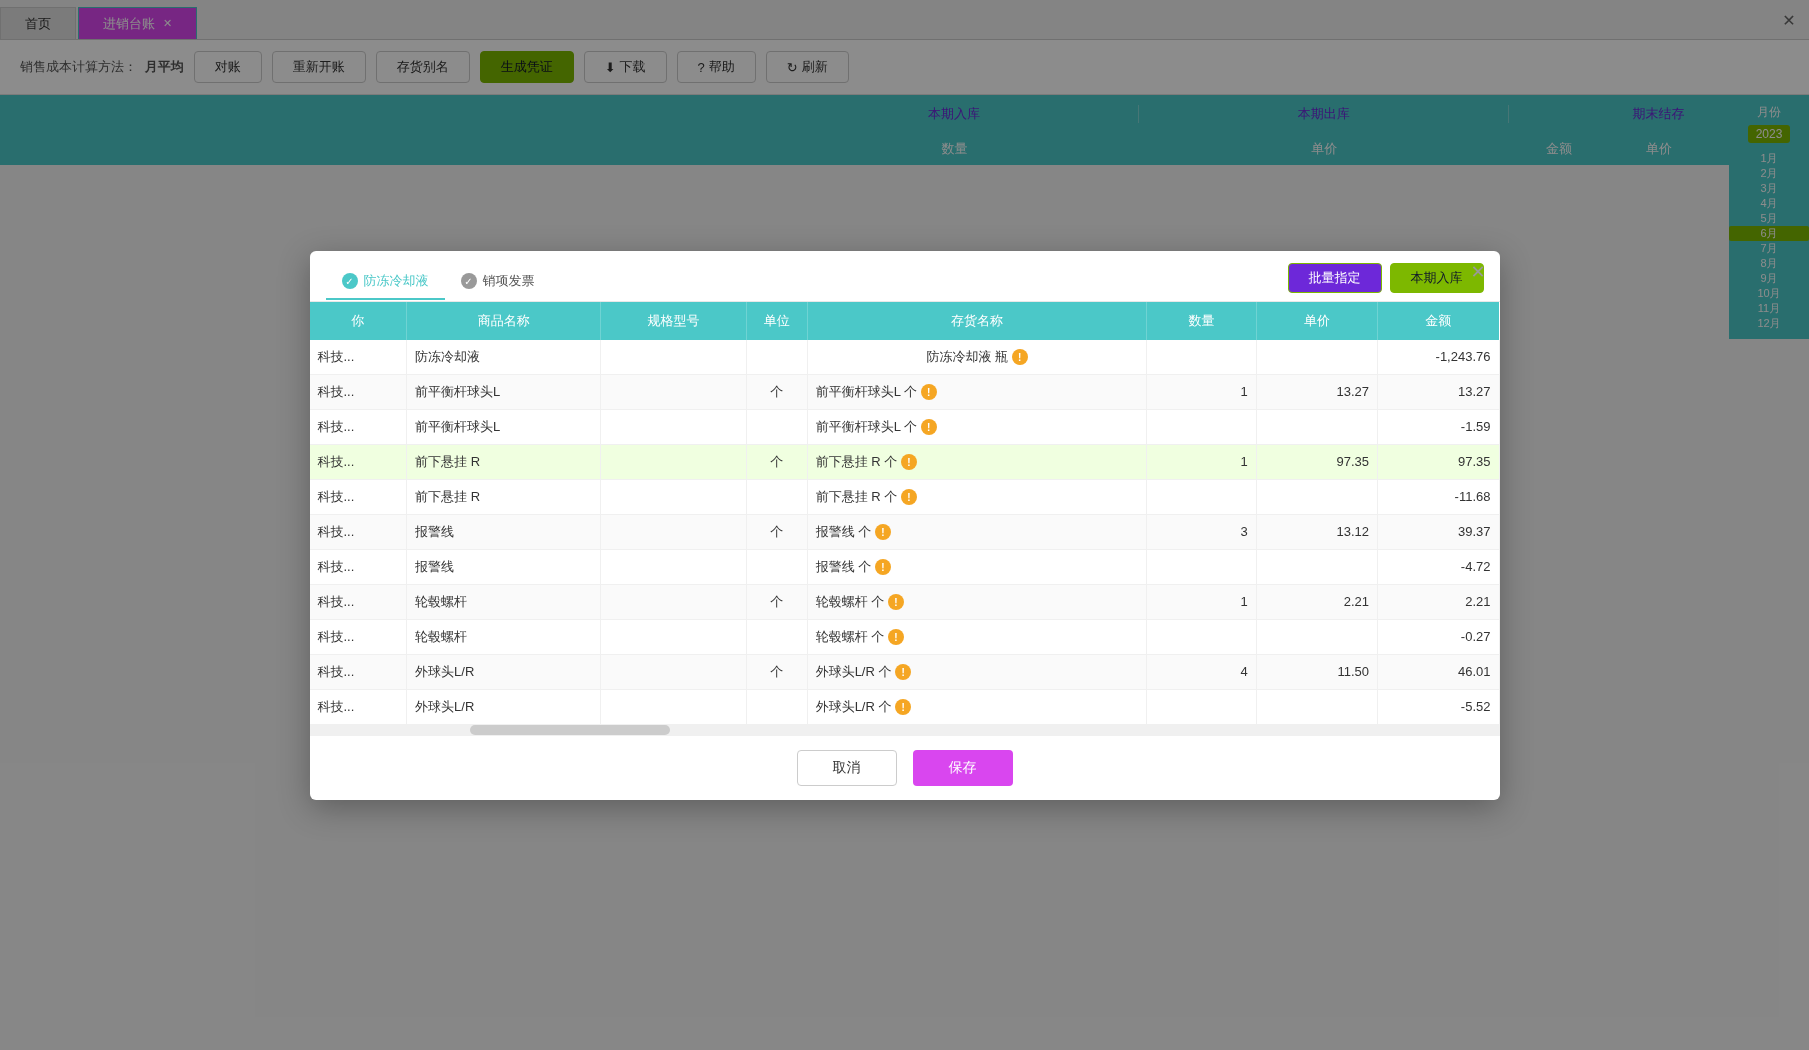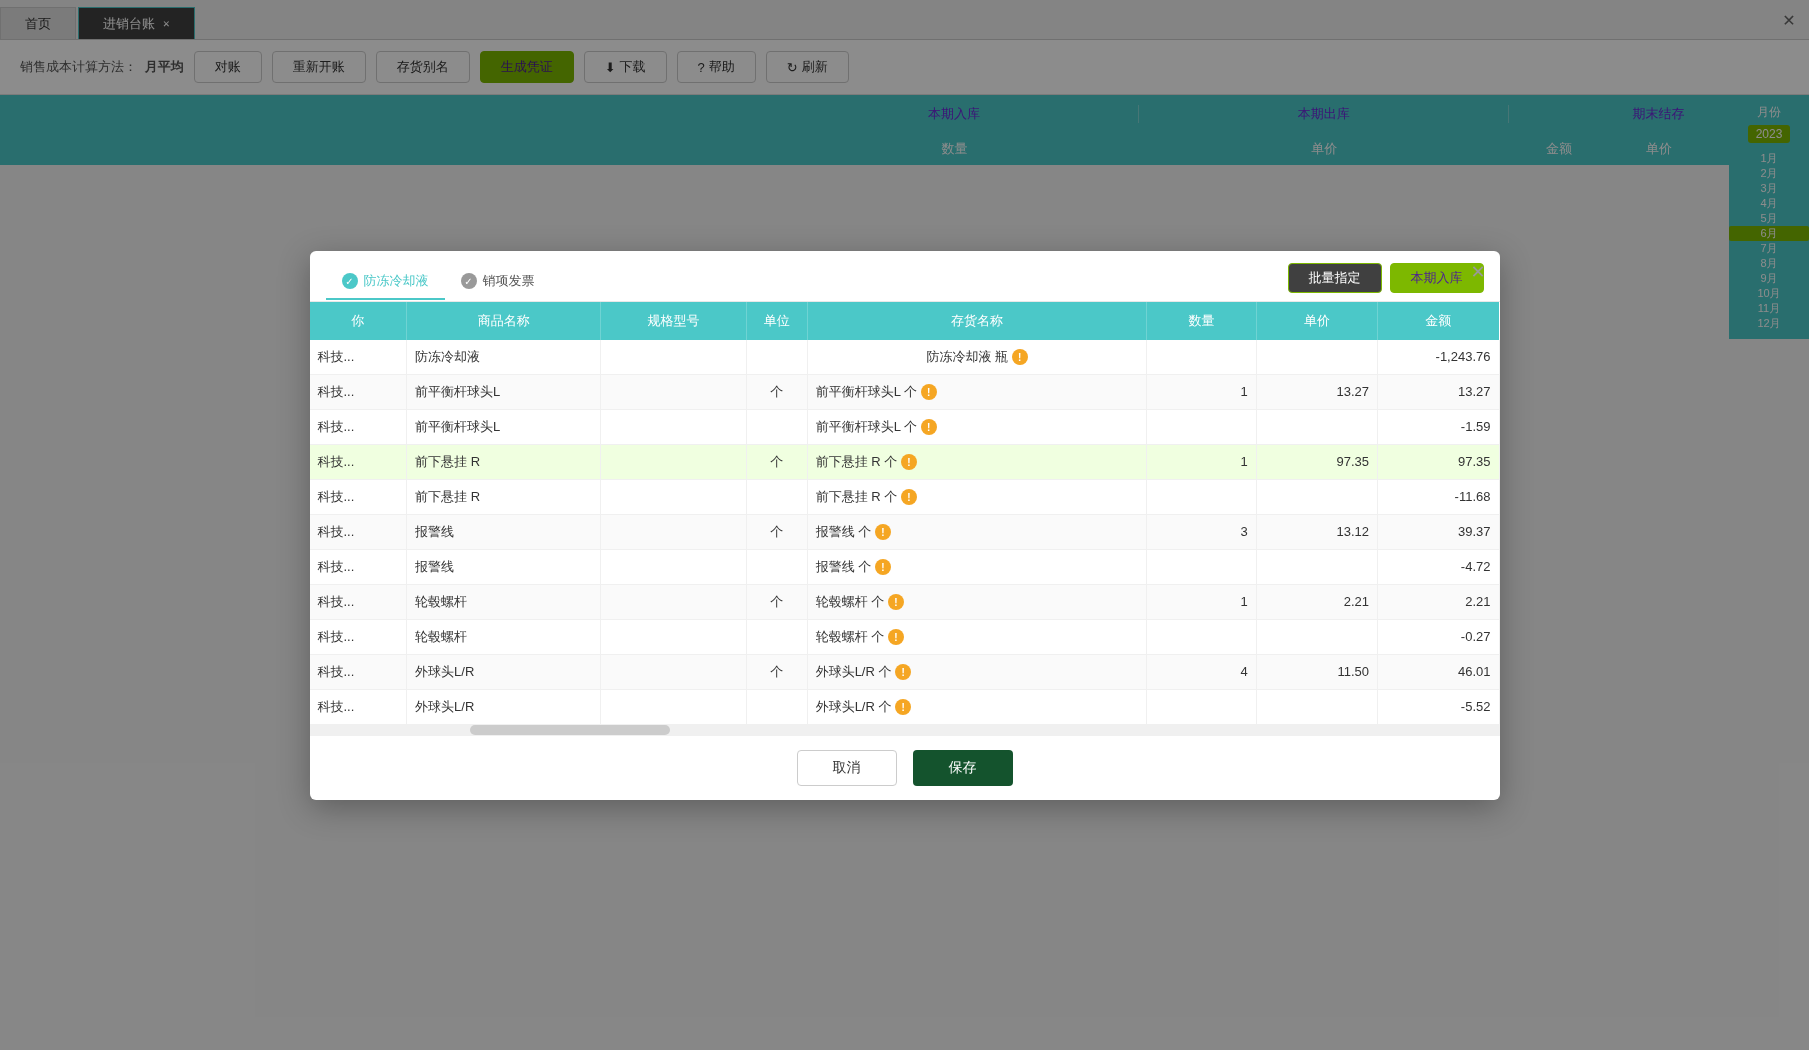--- a/index.html
+++ b/index.html
@@ -31,24 +31,23 @@
       align-items: center;
       cursor: pointer;
       font-size: 13px;
       color: #333;
       background: #e0e0e0;
       border: 1px solid #ccc;
       border-bottom: none;
       margin-right: 2px;
     }
     .tab-item.active {
-      background: #404040;
+      background: #d946ef;
       color: #fff;
       border-color: #4bc8c8;
-      font-family: Liberation Mono, monospace;
     }
     .tab-close {
       margin-left: 8px;
       font-size: 11px;
       cursor: pointer;
     }
     .tab-bar-close {
       position: absolute;
       right: 0;
       top: 0;
@@ -103,21 +102,21 @@
       border-radius: 4px;
       border: 1px solid #ccc;
       cursor: pointer;
       font-size: 13px;
       background: #fff;
       color: #333;
       white-space: nowrap;
     }
     .btn-primary {
       background: #7db800;
-      color: #4c1d95;
+      color: #0f172a;
       border-color: #7db800;
     }
     .btn-teal {
       background: #4bc8c8;
       color: #fff;
       border-color: #4bc8c8;
     }
     .btn-icon {
       display: flex;
       align-items: center;
@@ -299,21 +298,21 @@
       background: #fff;
       color: #333;
       border-radius: 4px;
       font-size: 14px;
       cursor: pointer;
     }
     .btn-save {
       width: 100px;
       height: 36px;
       border: none;
-      background: #14532d;
+      background: #d946ef;
       color: #fff;
       border-radius: 4px;
       font-size: 14px;
       cursor: pointer;
     }
 
     
     .bg-table {
       padding: 0;
       overflow: hidden;
@@ -434,21 +433,21 @@
     <div class="modal-header">
       <div class="modal-tab active">
         <span class="modal-tab-icon">✓</span>
         <span>防冻冷却液</span>
       </div>
       <div class="modal-tab">
         <span class="modal-tab-icon-gray">✓</span>
         <span>销项发票</span>
       </div>
       <div class="modal-header-actions">
-        <button class="btn btn-teal" style="background:#404040;border-color:#7db800;color:#fff;height:30px;margin-left:36px;">批量指定</button>
+        <button class="btn btn-teal" style="background:#6d28d9;border-color:#7db800;color:#fff;height:30px;margin-left:36px;">批量指定</button>
         <button class="btn btn-primary" style="height:30px;">本期入库</button>
       </div>
       <button class="modal-close">✕</button>
     </div>
 
     <div class="modal-table-wrap">
       <table class="modal-table">
         <thead>
           <tr>
             <th style="width:80px;">你</th>

